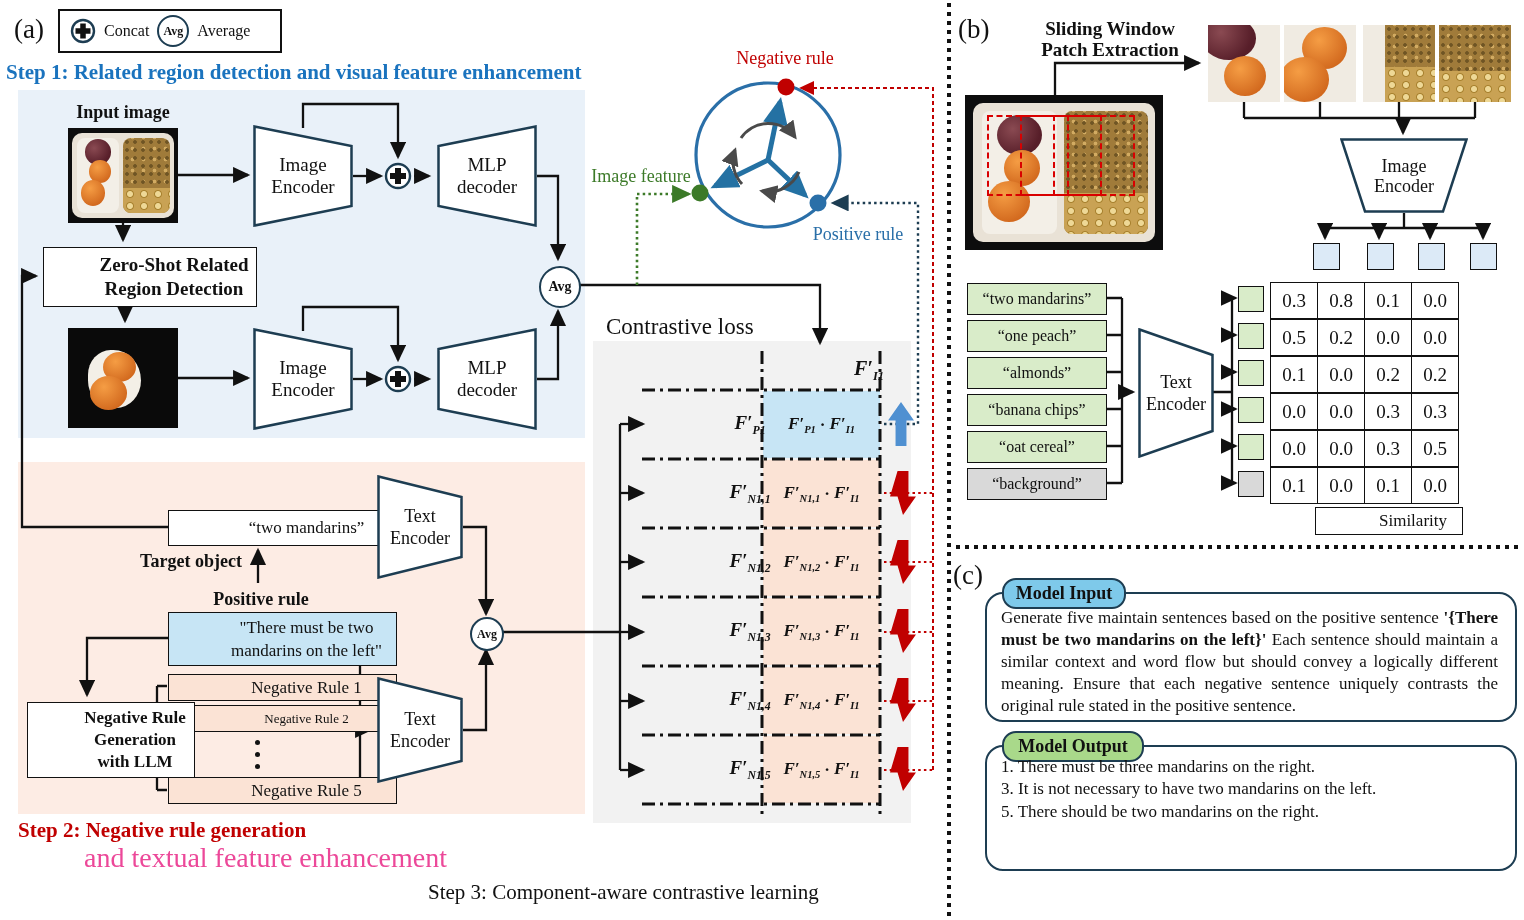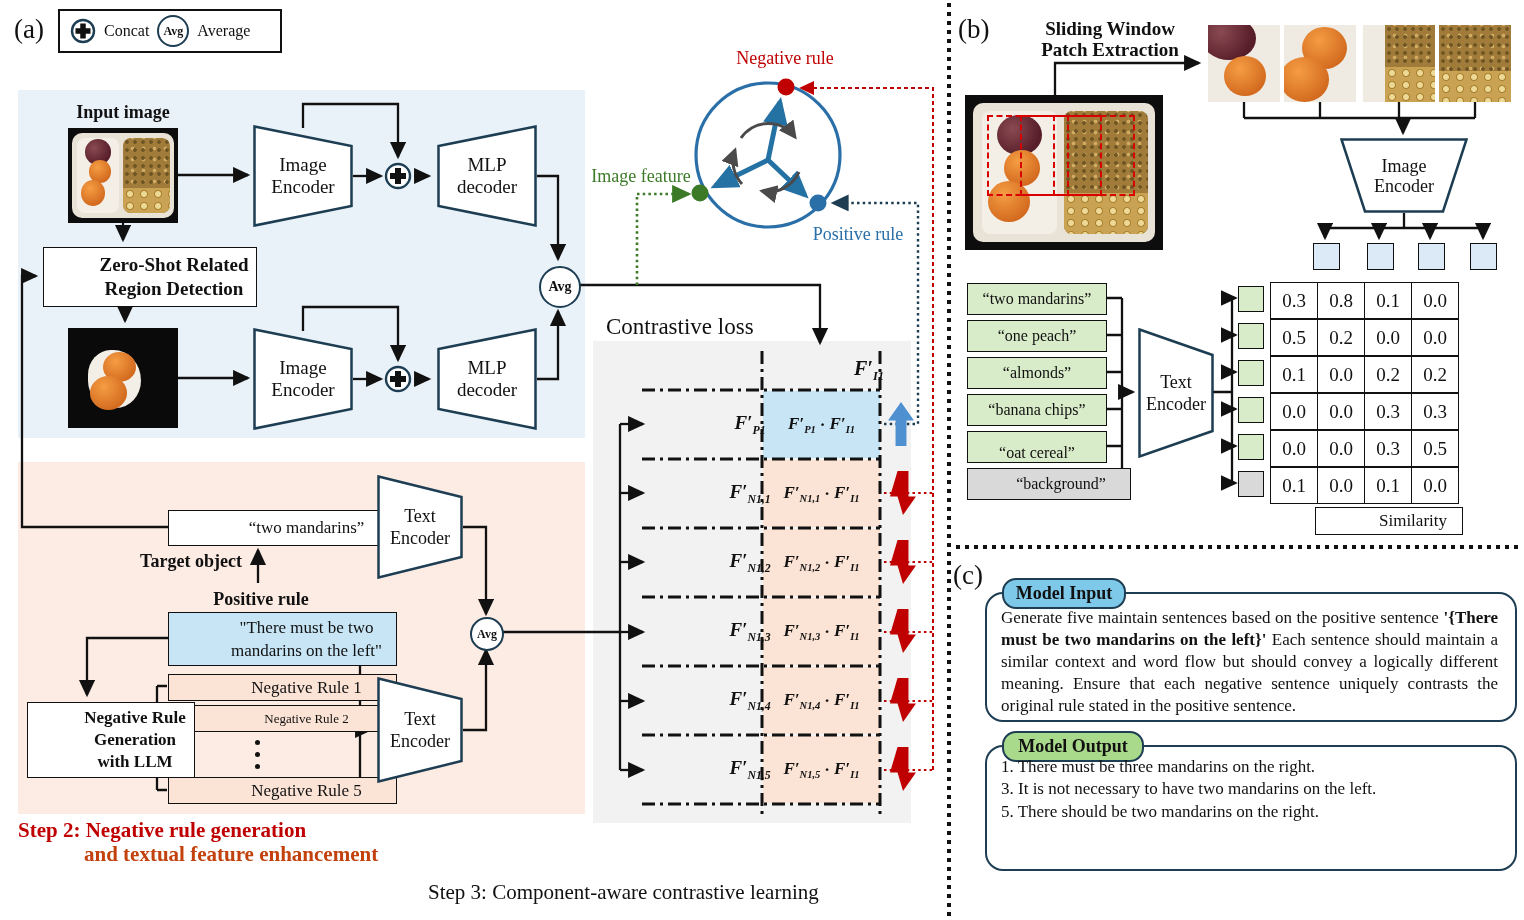--- a/index.html
+++ b/index.html
@@ -218,20 +218,21 @@
   <div class="lbl" style="left:58px;top:9px;width:200px;height:40px;border:2.2px solid #111;background:#fff;display:flex;align-items:center;gap:8px;padding:0 10px;">
     <svg width="26" height="26" viewBox="0 0 26 26">
       <circle cx="13" cy="13" r="11" fill="#fff" stroke="#1d3d52" stroke-width="2.4"></circle>
       <path d="M13,5.5 V20.5 M5.5,13 H20.5" stroke="#111" stroke-width="5.5"></path>
     </svg>
     <span style="font-size:16px;">Concat</span>
     <span style="width:28px;height:28px;border:2.2px solid #1d3d52;border-radius:50%;display:flex;align-items:center;justify-content:center;font-weight:bold;font-size:12px;">Avg</span>
     <span style="font-size:16px;">Average</span>
   </div>
 
+  <div class="lbl" style="left:6px;top:60px;font-size:21px;font-weight:bold;color:#1a73be;">Step 1: Related region detection and visual feature enhancement</div>
 
   <div class="lbl" style="left:68px;top:102px;width:110px;text-align:center;font-size:18px;font-weight:bold;">Input image</div>
 
   <div class="tray" style="left:68px;top:128px;width:110px;height:95px;">
     <div class="tray-inner">
       <div class="comp-l">
         <div class="plum" style="left:18%;top:2%;width:62%;height:34%;"></div>
         <div class="mand" style="left:28%;top:30%;width:52%;height:30%;"></div>
         <div class="mand" style="left:8%;top:56%;width:58%;height:34%;"></div>
       </div>
@@ -340,21 +341,21 @@
       </svg>
     <div class="tlabel" style="font-size:18px;">
         <span>Text</span>
         <span>Encoder</span>
       </div>
   </div>
 
   <div class="avg-circle" style="left:470px;top:617px;width:30px;height:30px;font-size:12px;">Avg</div>
 
   <div class="lbl" style="left:18px;top:818px;font-size:21px;font-weight:bold;color:#c00000;">Step 2: Negative rule generation</div>
-  <div class="lbl" style="left:84px;top:842px;font-size:21px;font-weight:bold;color:#c2410c;">and textual feature enhancement</div>
+  <div class="lbl" style="left:84px;top:842px;font-size:28px;font-weight:normal;color:#ec4899;">and textual feature enhancement</div>
   <div class="lbl" style="left:428px;top:832px;width:524px;font-size:21px;font-weight:normal;margin-top:48px;">Step 3: Component-aware contrastive learning</div>
 
   <div class="lbl" style="left:606px;top:314px;font-size:23px;">Contrastive loss</div>
   <div class="lbl center" style="left:762px;top:357px;width:118px;font-size:20px;">
     <i class="mf"><span>F′</span><sub>I1</sub></i>
   </div>
 
   <div class="lbl center" style="left:652px;top:412px;width:100px;font-size:19px;">
     <i class="mf"><span>F′</span><sub>P1</sub></i>
   </div>
@@ -440,24 +441,24 @@
     </div>
   <div class="prompt" style="left:967px;top:320px;width:138px;height:30px;background:#d9ecc9;">
     <span>“one peach”</span>
     </div>
   <div class="prompt" style="left:967px;top:357px;width:138px;height:30px;background:#d9ecc9;">
     <span>“almonds”</span>
     </div>
   <div class="prompt" style="left:967px;top:394px;width:138px;height:30px;background:#d9ecc9;">
     <span>“banana chips”</span>
     </div>
-  <div class="prompt" style="left:967px;top:431px;width:138px;height:30px;background:#d9ecc9;align-items:flex-end;">
+  <div class="prompt" style="left:967px;top:431px;width:138px;height:30px;background:#d9ecc9;">
     <span>“oat cereal”</span>
     </div>
-  <div class="prompt" style="left:967px;top:468px;width:138px;height:30px;background:#d9d9d9;padding-left:24px;">
+  <div class="prompt" style="left:967px;top:468px;width:138px;height:30px;background:#d9d9d9;">
     <span>“background”</span>
     </div>
 
   <div class="trap" style="left:1138px;top:328px;width:76px;height:130px;">
     <svg viewBox="0 0 76 130" preserveAspectRatio="none">
         <polygon points="1.5,1.5 74.5,27 74.5,103 1.5,128.5" fill="#fff" stroke="#1d3d52" stroke-width="2.5" vector-effect="non-scaling-stroke"></polygon>
       </svg>
     <div class="tlabel" style="font-size:18px;">
         <span>Text</span>
         <span>Encoder</span>

